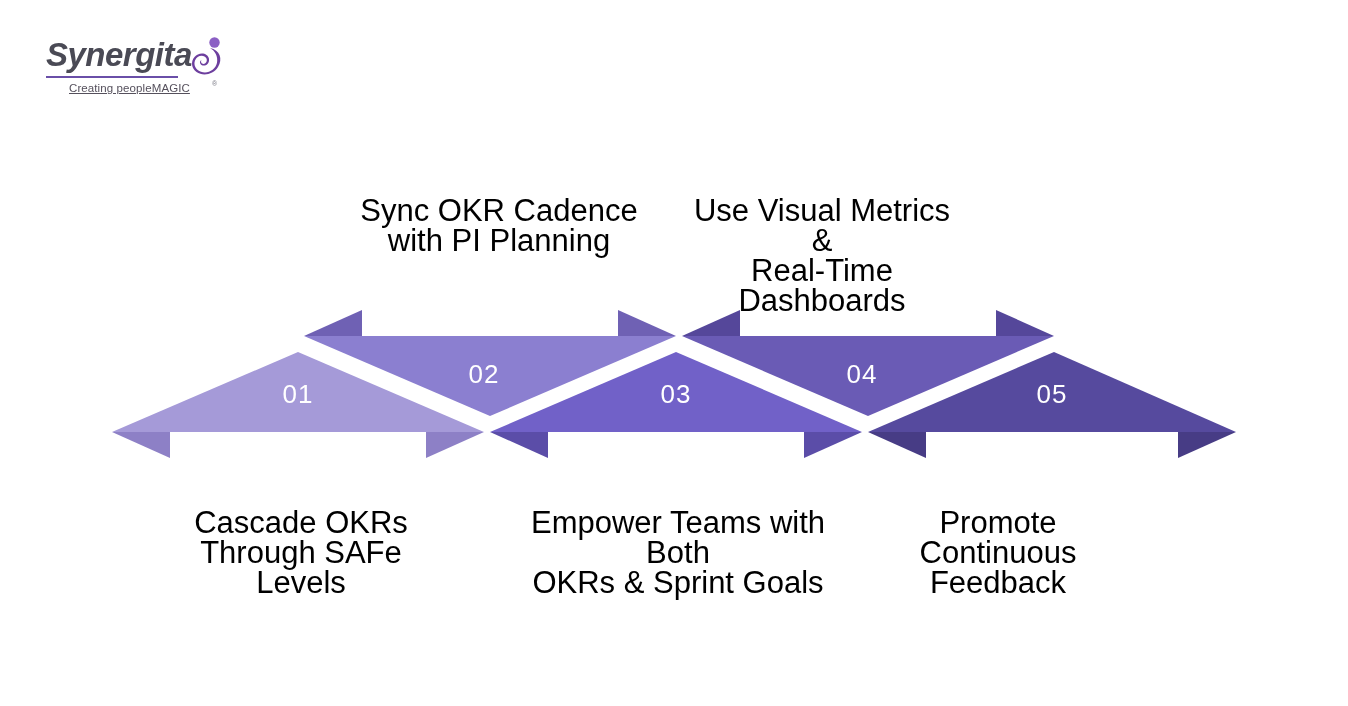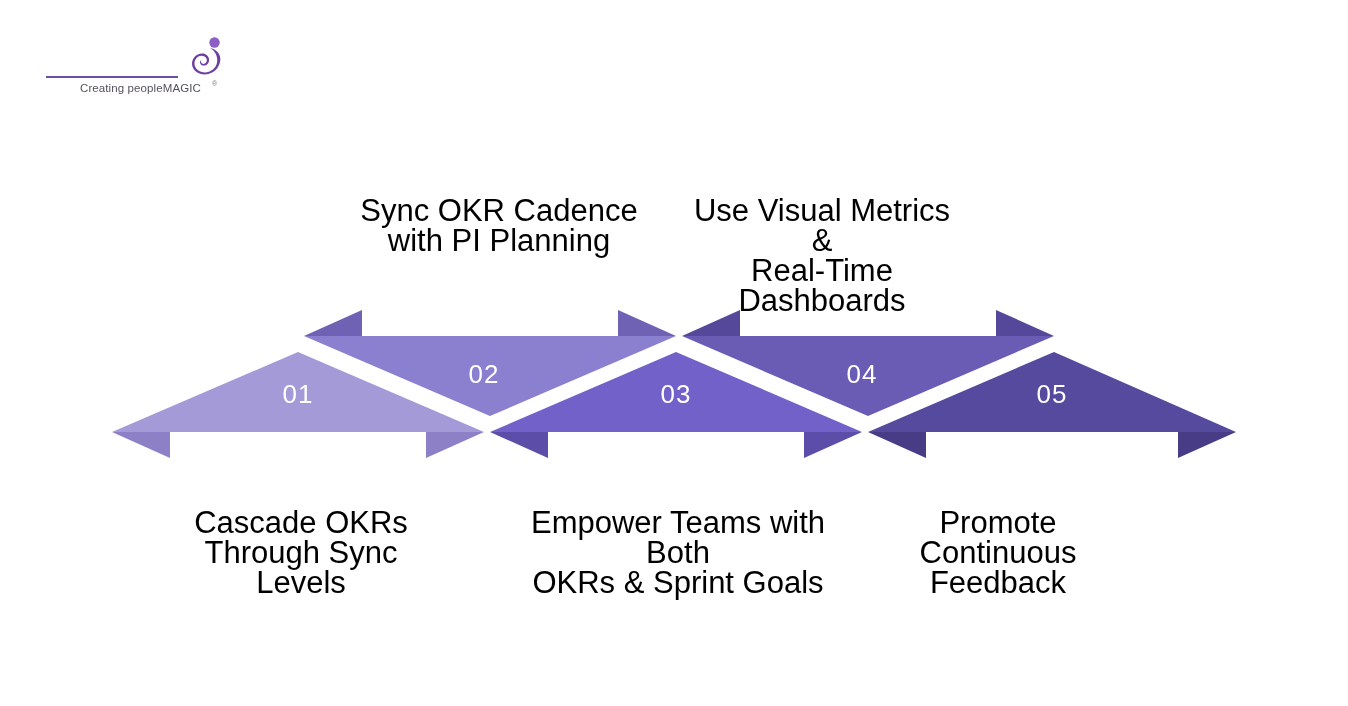--- a/index.html
+++ b/index.html
@@ -48,26 +48,27 @@
   #logo .logo-rule {
     position: absolute;
     left: 2px;
     top: 42px;
     width: 132px;
     height: 2px;
     background: #6a4fa8;
   }
   #logo .logo-tagline {
     position: absolute;
-    left: 36px;
+    left: 25px;
     top: 48px;
     font-size: 11.5px;
     letter-spacing: 0.1px;
     color: #55505c;
     white-space: nowrap;
+    text-decoration: underline;
   }
   #logo .logo-tm {
     position: absolute;
     left: 168px;
     top: 46px;
     font-size: 7px;
     color: #7a7a85;
   }
 
   
@@ -102,20 +103,21 @@
   #cap-1 { left: 160px;  width: 282px; }
   #cap-2 { left: 358px;  width: 282px; }
   #cap-3 { left: 512px;  width: 332px; }
   #cap-4 { left: 681px;  width: 282px; }
   #cap-5 { left: 857px;  width: 282px; }
 </style>
 </head>
 <body>
 
 <div id="logo">
+  <div class="logo-word">Synergita</div>
 
   <svg class="logo-swirl" viewBox="0 0 34 44">
     <circle cx="24.5" cy="6.5" r="5.2" fill="#8b5fc4"></circle>
     <path d="M20 12 C30 14 33 23 28 31 C23.5 38.5 13 40.5 6.5 36
              C1.5 32.5 0.5 25.5 4.5 21 C7.5 17.5 13 16.5 16.5 19
              C19.5 21 20 25.5 17.5 28 C15.5 30 12 30 10.5 28
              C9.5 26.5 10 24.5 11.5 24 C10 26.5 12.5 29 15 27.5
              C17.5 26 17.5 22 14.5 20.5 C11 18.8 6.5 20.5 5 24.5
              C3.2 29.2 6 34.2 11 35.8 C18 38 25.5 34 27 26.8
              C28.2 20.5 25 14.8 20 12 Z" fill="#6d3f9e"></path>
@@ -158,21 +160,21 @@
 
   <g>
     <path d="M868,432 L926,432 L926,458 Z" fill="#473c85"></path>
     <path d="M868,432 L1054,352 L1236,432 Z" fill="#564a9e"></path>
     <path d="M1236,432 L1178,432 L1178,458 Z" fill="#473c85"></path>
     <text class="step-number" x="1052" y="396">05</text>
   </g>
 </svg>
 
 <div class="caption caption-bottom" id="cap-1">Cascade OKRs
-Through Sync Levels</div>
+Through SAFe Levels</div>
 
 <div class="caption caption-top" id="cap-2">Sync OKR Cadence
 with PI Planning</div>
 
 <div class="caption caption-bottom" id="cap-3">Empower Teams with Both
 OKRs &amp; Sprint Goals</div>
 
 <div class="caption caption-top" id="cap-4">Use Visual Metrics &amp;
 Real-Time Dashboards</div>
 

